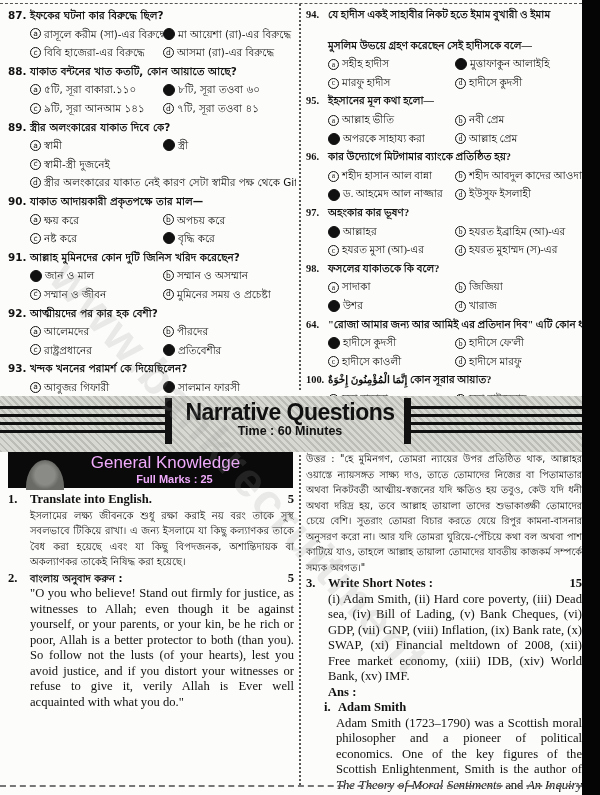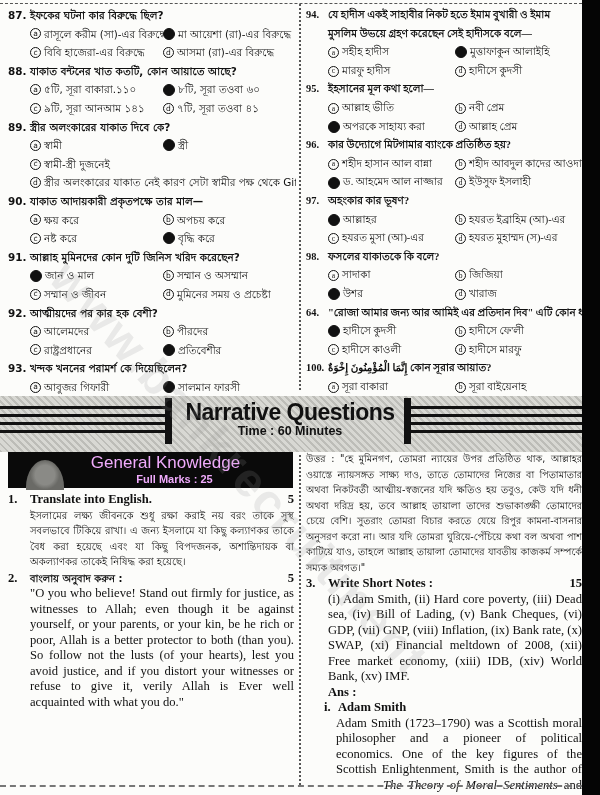--- a/index.html
+++ b/index.html
@@ -41,21 +41,21 @@
   .gk-marks { font-family: "Liberation Sans", sans-serif; font-size: 11px; font-weight: bold; line-height: 13px; padding-left: 48px; }
 
   
   .nar-left { position: absolute; left: 8px; top: 492px; width: 286px; font-family: "Liberation Serif", serif; font-size: 12.6px; line-height: 15.5px; color: #111; }
   .nar-right { position: absolute; left: 306px; top: 451px; width: 276px; font-family: "Liberation Serif", serif; font-size: 12.6px; line-height: 15.5px; }
   .sec-head { display: flex; justify-content: space-between; font-weight: bold; }
   .sec-head .n { min-width: 22px; display: inline-block; }
   .bn { font-family: "DejaVu Sans", sans-serif; font-size: 10px; line-height: 15.5px; text-align: justify; }
   .body-txt { padding-left: 22px; text-align: justify; }
   .ans-label { font-weight: bold; font-family: "DejaVu Sans", sans-serif; font-size: 10px; }
-  .italic { font-style: italic; margin-left: 47px; }
+  .italic { font-style: italic; }
   .sub-head { font-weight: bold; padding-left: 18px; }
   .adam-body { padding-left: 30px; text-align: justify; }
 
   .watermark { position: absolute; left: 80px; top: 250px; font-family: "Liberation Sans", sans-serif; font-size: 48px; font-weight: bold; color: rgba(150,150,150,0.18); transform: rotate(48deg); transform-origin: left top; white-space: nowrap; pointer-events: none; letter-spacing: 2px; }
 </style>
 </head>
 <body>
 
 <div class="page">
   <div class="dash-top"></div>
@@ -210,21 +210,21 @@
             <span class="mark">d</span>
             <span>ওমর</span>
           </div>
         </div>
       </div>
     </div>
 
   <div class="mcq-col mcq-right" id="mcq-right">
       <div>
         <div class="q"><span class="num">94.</span><span>যে হাদীস একই সাহাবীর নিকট হতে ইমাম বুখারী ও ইমাম</span></div>
-        <div class="q" style="padding-left: 22px;">মুসলিম উভয়ে গ্রহণ করেছেন সেই হাদীসকে বলে—</div>
+        <div class="q" style="padding-left: 22px; margin-top: 12px;">মুসলিম উভয়ে গ্রহণ করেছেন সেই হাদীসকে বলে—</div>
         <div class="opts">
           <div class="opt">
             <span class="mark">a</span>
             <span>সহীহ হাদীস</span>
           </div>
           <div class="opt">
             <span class="mark filled"></span>
             <span>মুত্তাফাকুন আলাইহি</span>
           </div>
           <div class="opt">

